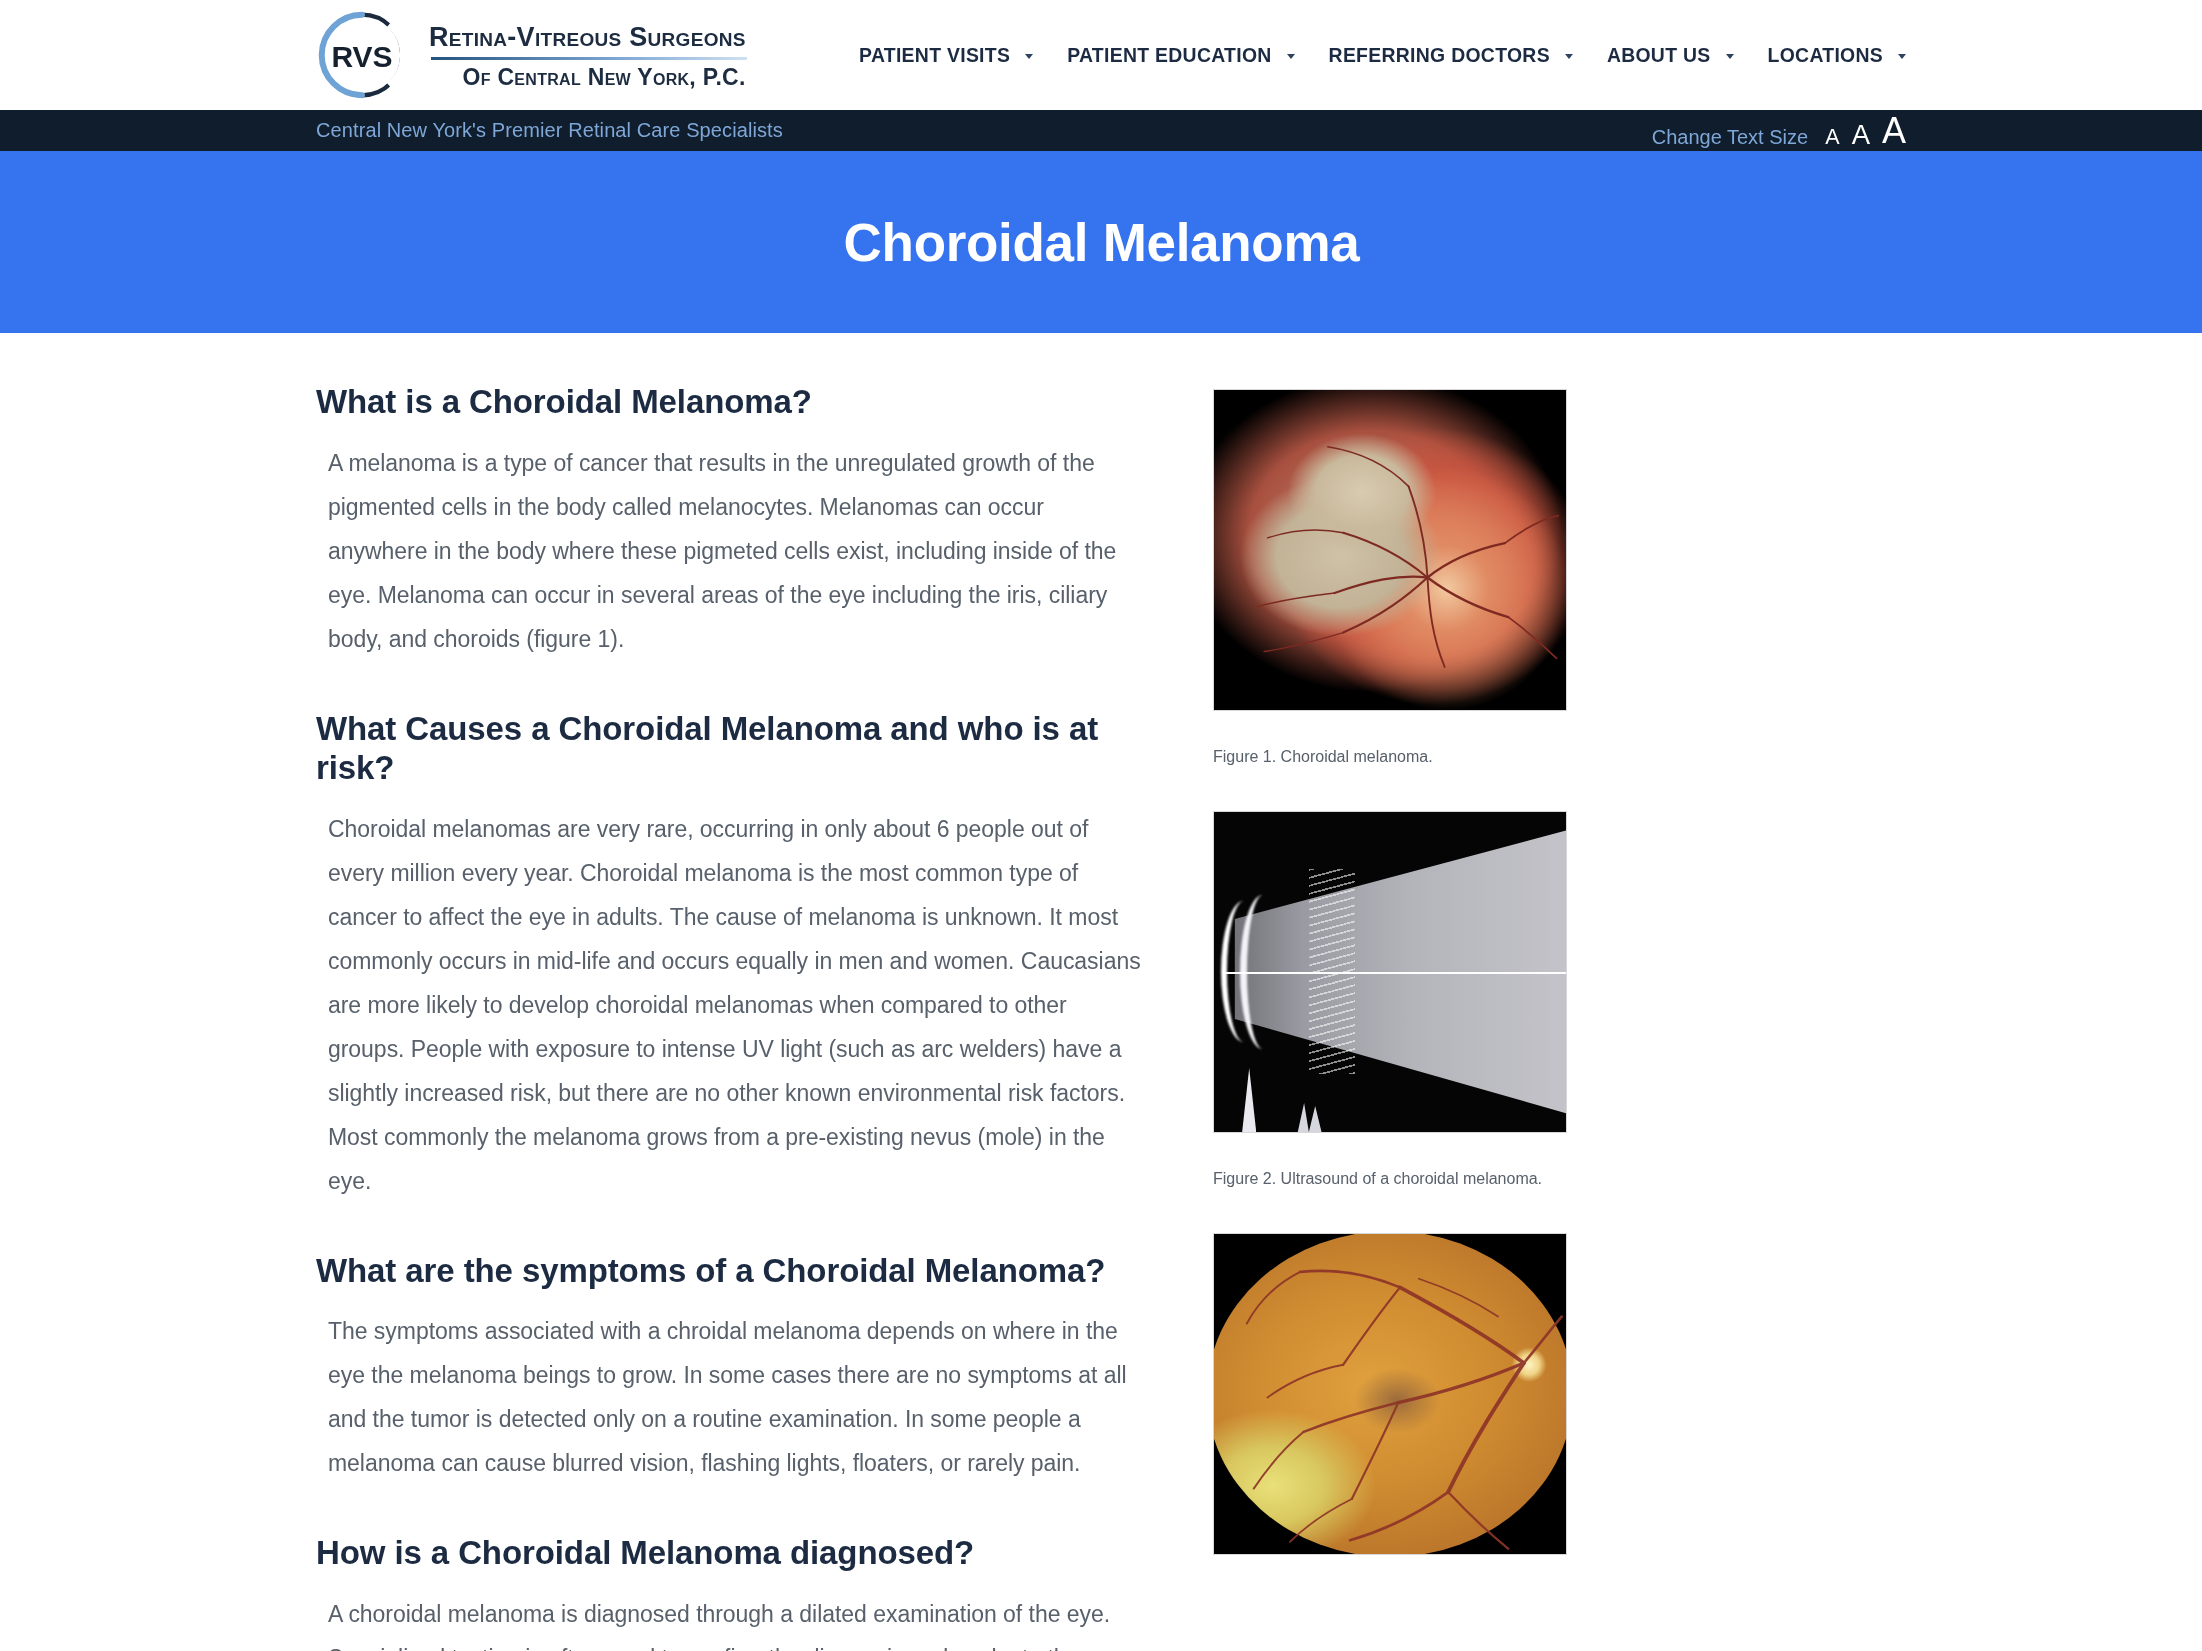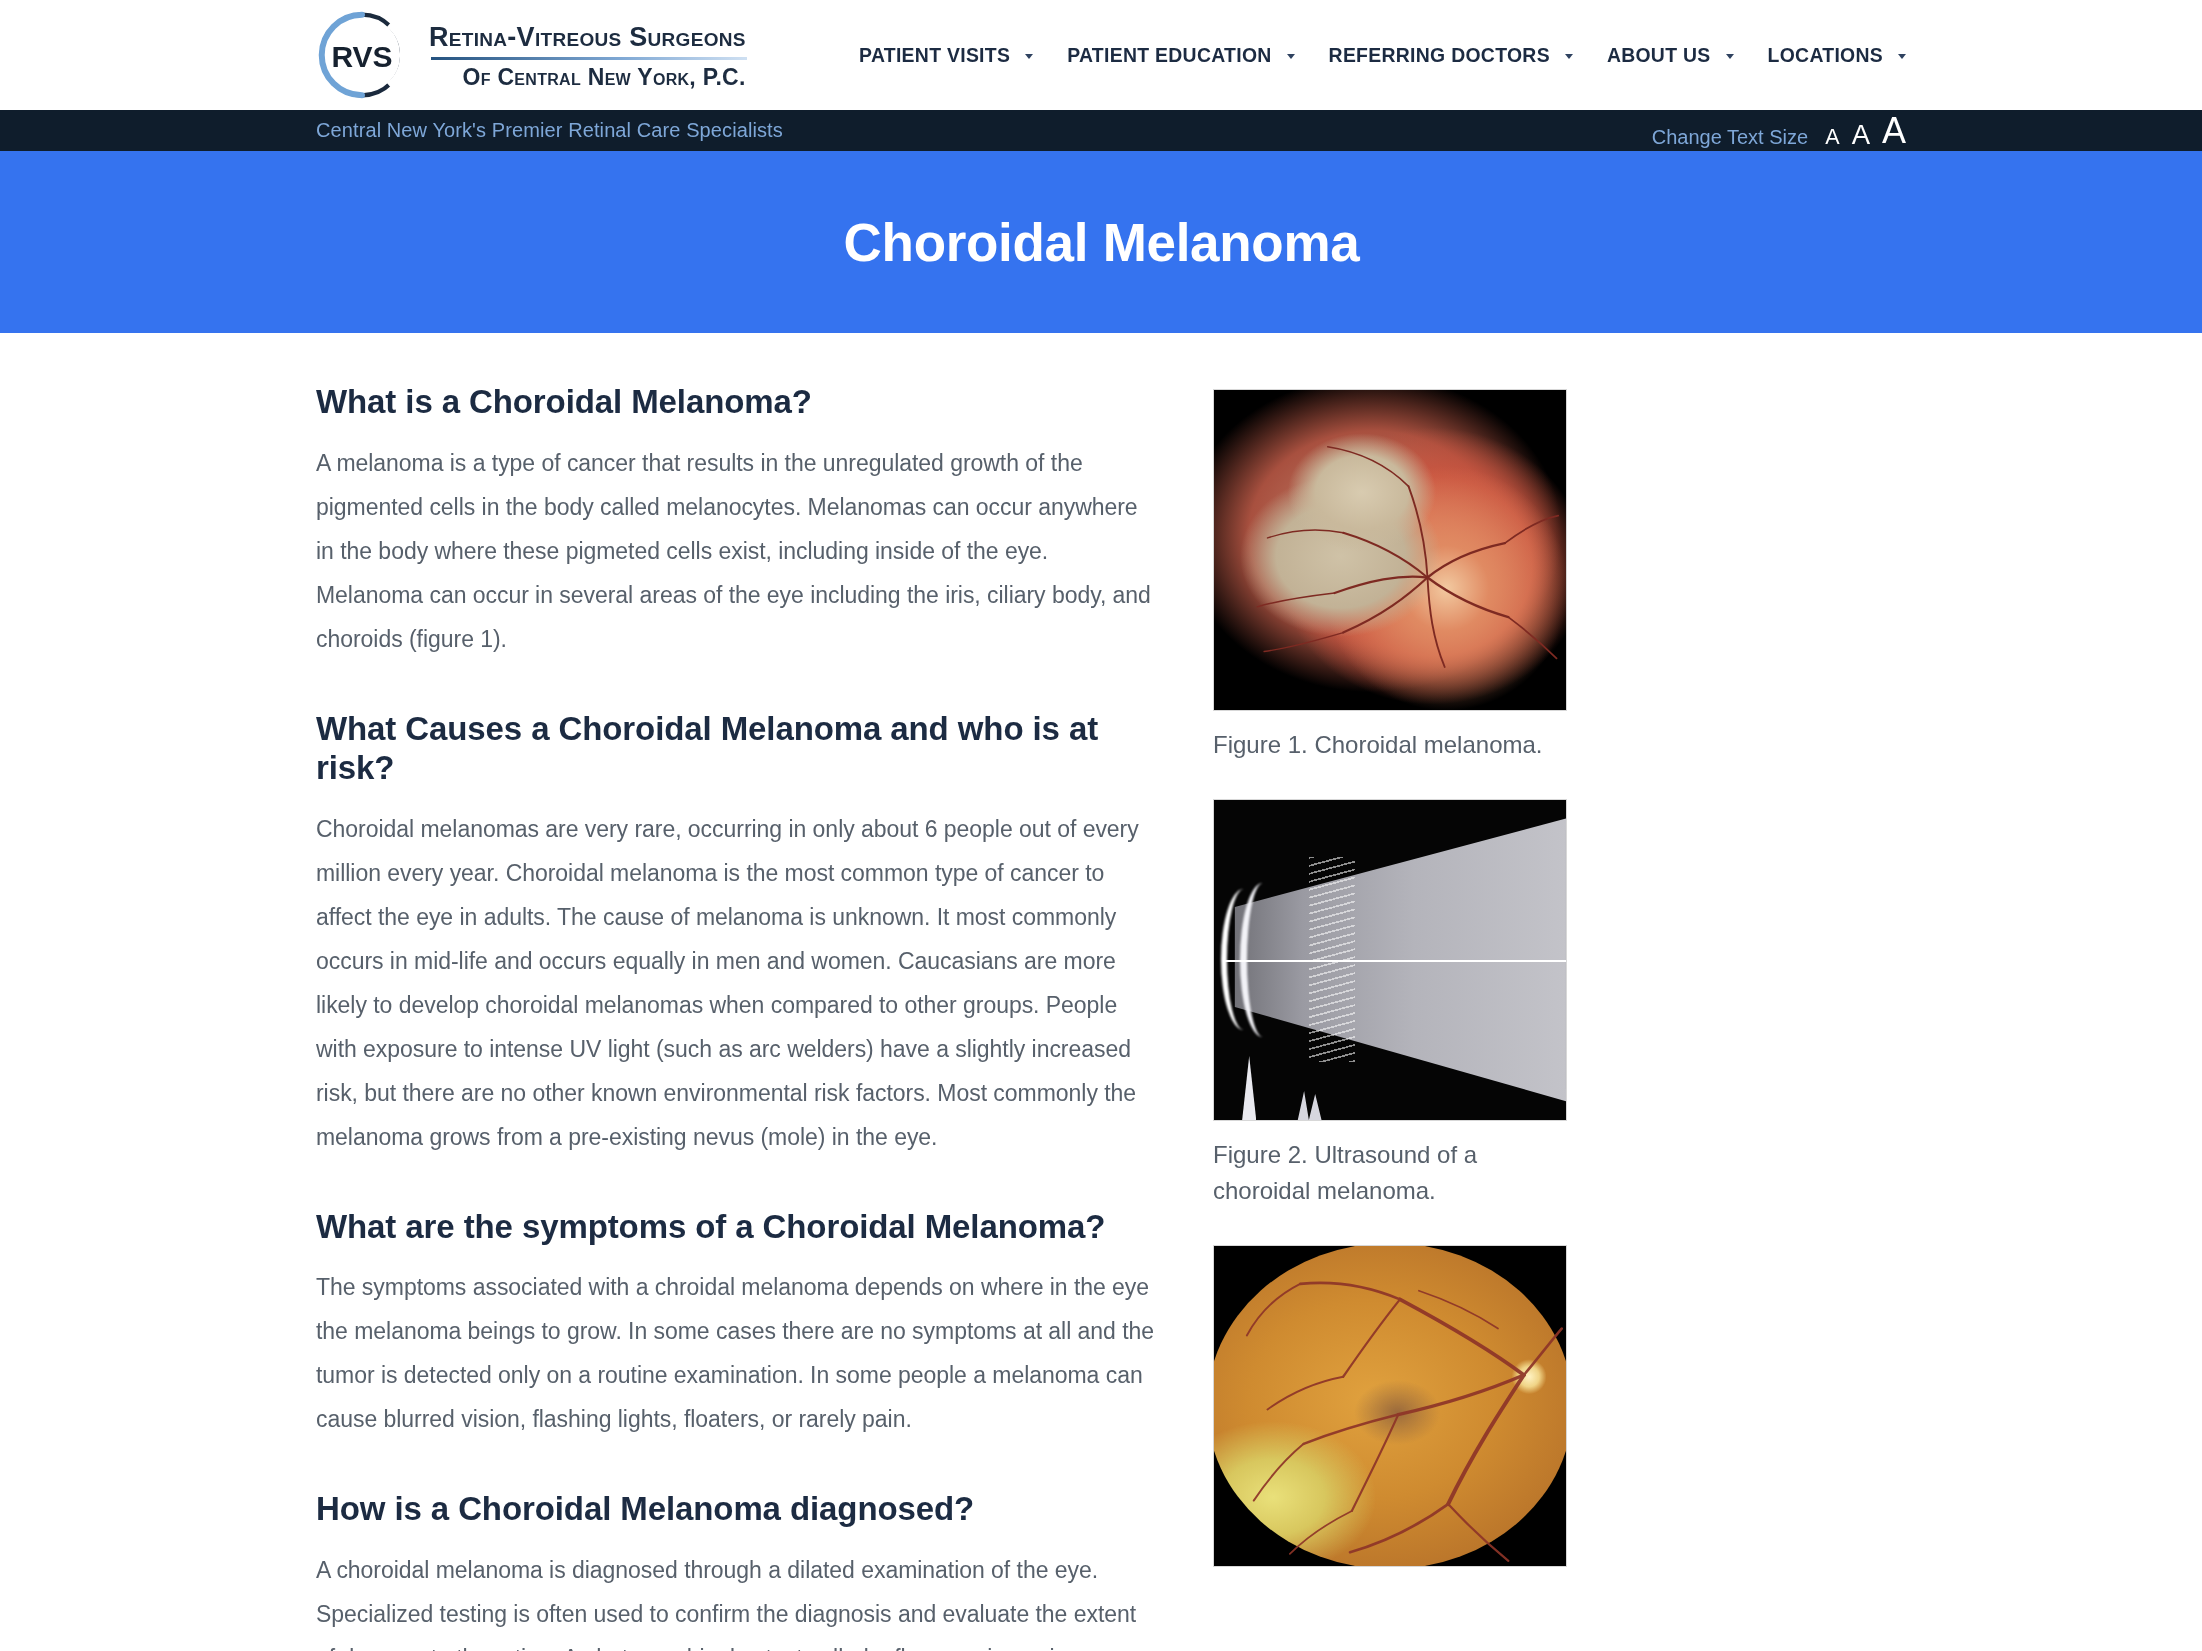--- a/index.html
+++ b/index.html
@@ -181,41 +181,41 @@
     margin: 0 0 19px 0;
     letter-spacing: -0.1px;
     line-height: 1.2;
   }
   h2.section-heading.spaced { margin-top: 48px; }
   p.body-text {
     font-family: "Liberation Sans", sans-serif;
     font-size: 23px;
     line-height: 44px;
     color: #57606b;
-    margin: 0;
+    margin: 12px;
     letter-spacing: -0.04px;
   }
 
   .figure-block { margin-bottom: 36px; }
   .figure-img {
     width: 354px;
     height: 322px;
     border: 0.9px solid #d7d7d7;
     background: #000;
     position: relative;
     overflow: hidden;
     display: block;
   }
   .figure-img.short { height: 322px; }
   .figure-caption {
     font-family: "Liberation Sans", sans-serif;
-    font-size: 24px;
+    font-size: 16px;
     line-height: 36px;
     color: #57606b;
-    margin-top: 16px;
+    margin-top: 28px;
     max-width: 344px;
   }
 
   
   .fundus1 {
     position: absolute; inset: 0;
     background:
       radial-gradient(ellipse 103px 82px at 42% 32%, #d8cbb0 0%, #c9b99c 45%, rgba(201,185,156,0) 72%),
       radial-gradient(ellipse 129px 103px at 36% 52%, #cfc2a7 0%, #c2b296 50%, rgba(194,178,150,0) 78%),
       radial-gradient(circle at 66% 62%, #f2c9a0 0%, #e08a62 14%, rgba(224,138,98,0) 40%),

